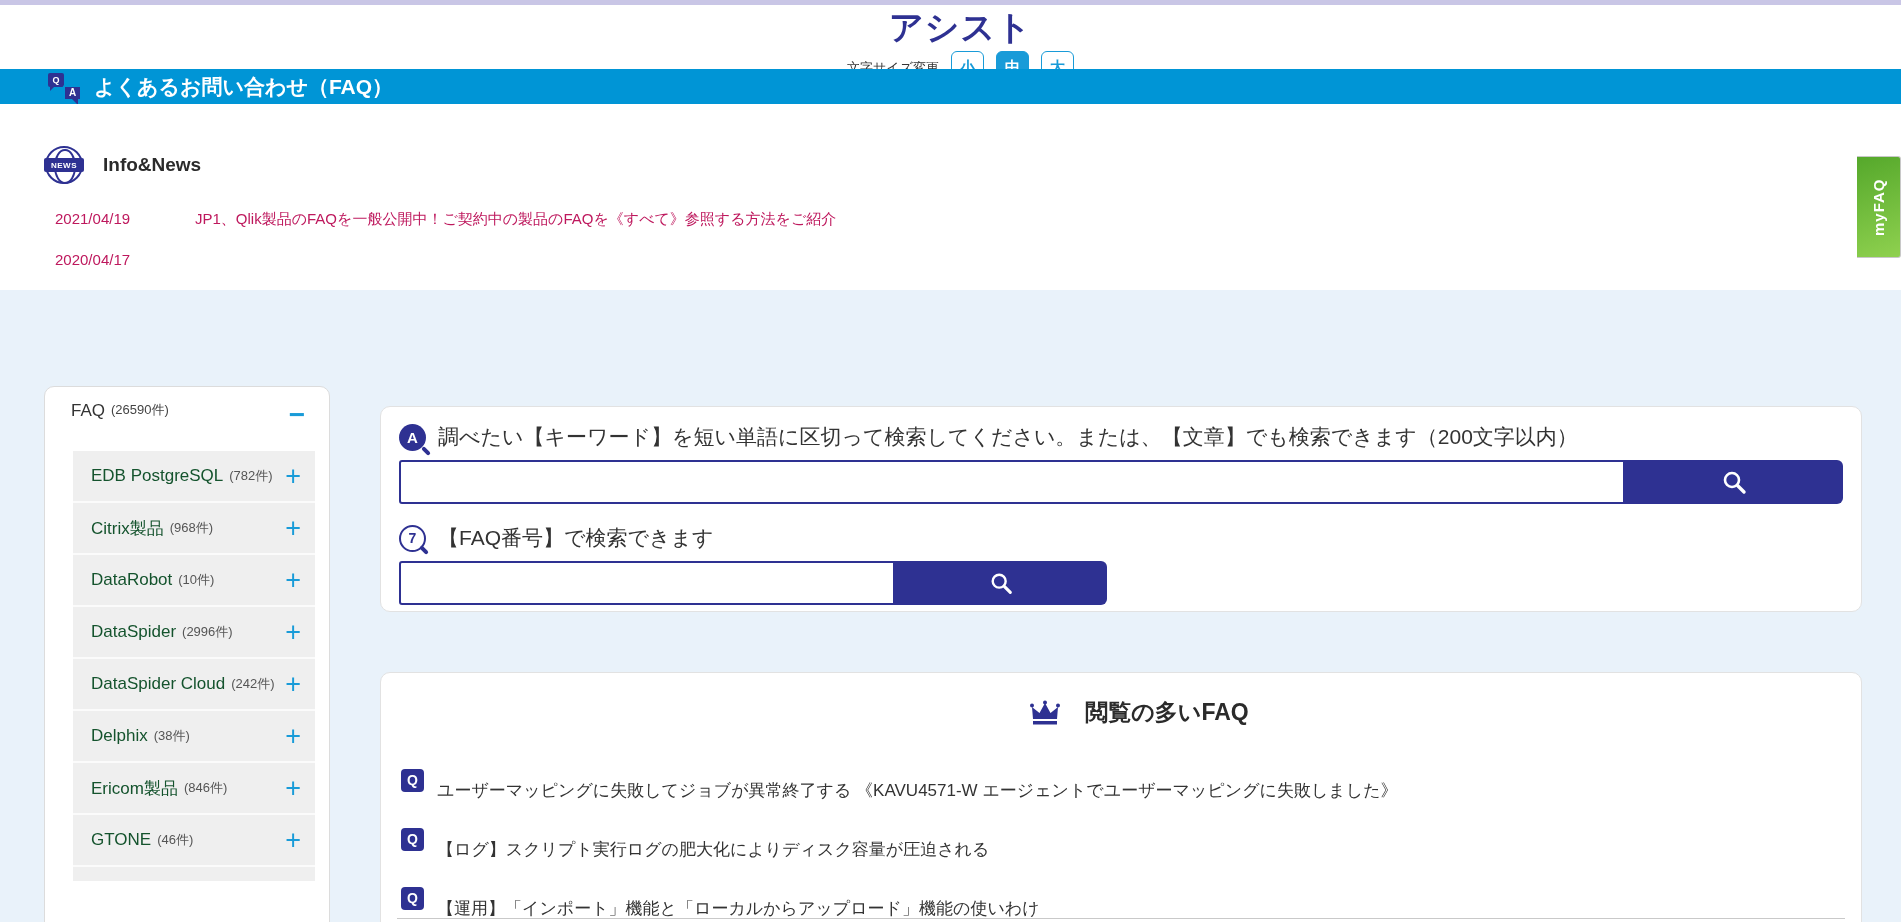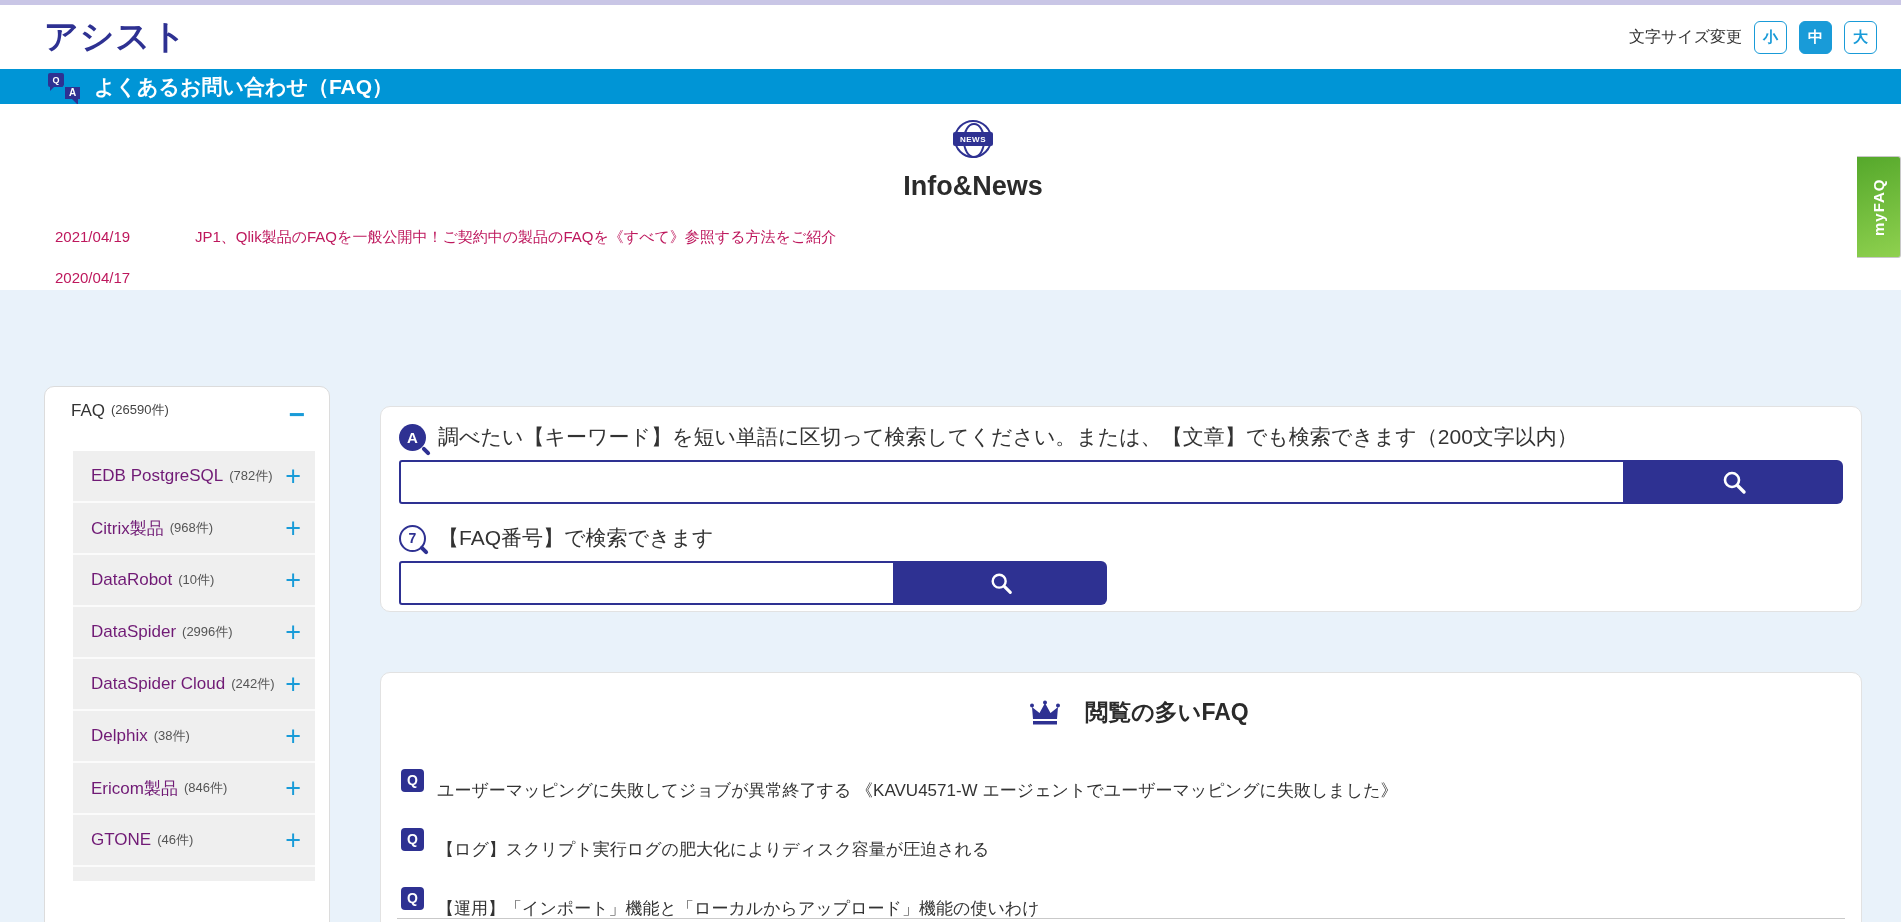--- a/index.html
+++ b/index.html
@@ -4,24 +4,24 @@
 <style>
   * { margin:0; padding:0; box-sizing:border-box; }
   body { font-family:"Liberation Sans","DejaVu Sans",sans-serif; background:#fff; }
   #stage { position:relative; width:1901px; height:922px; overflow:hidden; background:#fff; }
 
   
   .top-strip { position:absolute; left:0; top:0; width:100%; height:5px; background:#c9c6e6; }
 
   
   .header { position:absolute; left:0; top:5px; width:100%; height:64px; background:#fff;
-            display:flex; align-items:center; justify-content:space-between; padding:0 24px 0 44px; }
+            display:flex; align-items:center; justify-content:space-between; padding:0 24px 0 44px;flex-direction:column; }
   .logo { color:#2e3192; font-size:34px; font-weight:900; letter-spacing:1px; cursor:pointer; }
   .header-right { display:flex; align-items:center; gap:12px; }
-  .fs-label { font-size:16px; color:#333; }
+  .fs-label { font-size:13px; color:#333; }
   .fs-btn { width:33px; height:33px; border:1px solid #199bd8; border-radius:6px; background:#fff;
             color:#199bd8; font-size:15px; font-weight:bold; display:flex; align-items:center;
             justify-content:center; cursor:pointer; }
   .fs-btn.active { background:#199bd8; color:#fff; }
 
   
   .banner { position:absolute; left:0; top:69px; width:100%; height:35px; background:#0095d6;
             display:flex; align-items:center; padding-left:48px; }
   .qa-icon { position:relative; width:34px; height:28px; margin-right:12px; flex:0 0 auto; }
   .qa-q { position:absolute; left:0; top:0; width:16px; height:14px; background:#2e3192; color:#fff;
@@ -31,49 +31,49 @@
           border-top-color:#2e3192; border-left-color:#2e3192; }
   .qa-a { position:absolute; right:0; bottom:0; width:19px; height:16px; background:#2e3192; color:#fff;
           font-size:10px; font-weight:bold; display:flex; align-items:center; justify-content:center;
           border-radius:2px; border:2px solid #0095d6; }
   .qa-a::after { content:''; position:absolute; right:2px; bottom:-6px; border:3px solid transparent;
           border-top-color:#2e3192; border-right-color:#2e3192; }
   .banner-title { color:#fff; font-size:21px; font-weight:bold; }
 
   
   .news-sec { position:absolute; left:0; top:104px; width:100%; height:186px; background:#fff; }
-  .news-head { display:flex; align-items:center; gap:13px; margin:16px 0 0 45px;flex-direction:column; }
+  .news-head { display:flex; align-items:center; gap:20px; margin:42px 0 0 45px; }
   .news-globe { position:relative; width:38px; height:38px; border:2px solid #2e3192; border-radius:50%;
                 background:#fff; overflow:visible; flex:0 0 auto; }
   .news-globe::before { content:''; position:absolute; left:22%; top:1px; width:52%; height:90%;
                 border:2px solid #2e3192; border-radius:50%; }
   .news-band { position:absolute; left:-3px; right:-3px; top:50%; transform:translateY(-50%);
                height:14px; background:#2e3192; color:#fff; font-size:8px; font-weight:bold;
                display:flex; align-items:center; justify-content:center; letter-spacing:.5px;
                border-radius:2px; }
-  .news-title { font-size:27px; font-weight:bold; color:#2b2b2b; }
+  .news-title { font-size:19px; font-weight:bold; color:#2b2b2b; }
   .news-list { margin:26px 0 0 55px; }
   .news-row { display:flex; font-size:15px; color:#be185d; margin-bottom:22px; cursor:pointer; }
   .news-date { width:112px; flex:0 0 auto; }
   .news-text { margin-left:28px; }
 
   
   .blue-zone { position:absolute; left:0; top:290px; width:100%; height:632px; background:#e9f2fa; }
 
   
   .side-card { position:absolute; left:44px; top:386px; width:286px; height:560px; background:#fff;
                border:1px solid #dcdcdc; border-radius:10px; padding:14px; }
   .side-root { display:flex; align-items:flex-start; height:50px; padding:0 10px 0 12px; cursor:pointer; }
   .side-root-label { font-size:17px; color:#333; }
   .side-root-count { font-size:13px; color:#444; margin-left:6px; }
   .toggle-minus { margin-left:auto; color:#199bd8; font-size:28px; font-weight:bold; line-height:1; cursor:pointer; }
   .side-list { margin-left:14px; }
   .side-item { display:flex; align-items:center; height:52px; background:#efefef; padding:0 14px 0 18px;
                border-bottom:2px solid #fbfbfb; cursor:pointer; }
-  .side-item-label { font-size:17px; color:#701a75; }
+  .side-item-label { font-size:17px; color:#14532d; }
   .side-item-count { font-size:13px; color:#555; margin-left:6px; }
   .toggle-plus { margin-left:auto; color:#199bd8; font-size:27px; font-weight:300; line-height:1; cursor:pointer; }
   .side-item.partial { height:14px; border-bottom:none; }
 
   
   .search-card { position:absolute; left:380px; top:406px; width:1482px; height:206px; background:#fff;
                  border:1px solid #e2e2e2; border-radius:10px; }
   .hint-row { display:flex; align-items:center; gap:12px; margin:16px 18px 9px 18px; }
   .hint-text { font-size:21px; color:#333; }
   .badge { position:relative; width:27px; height:27px; border-radius:50%; font-weight:bold;

